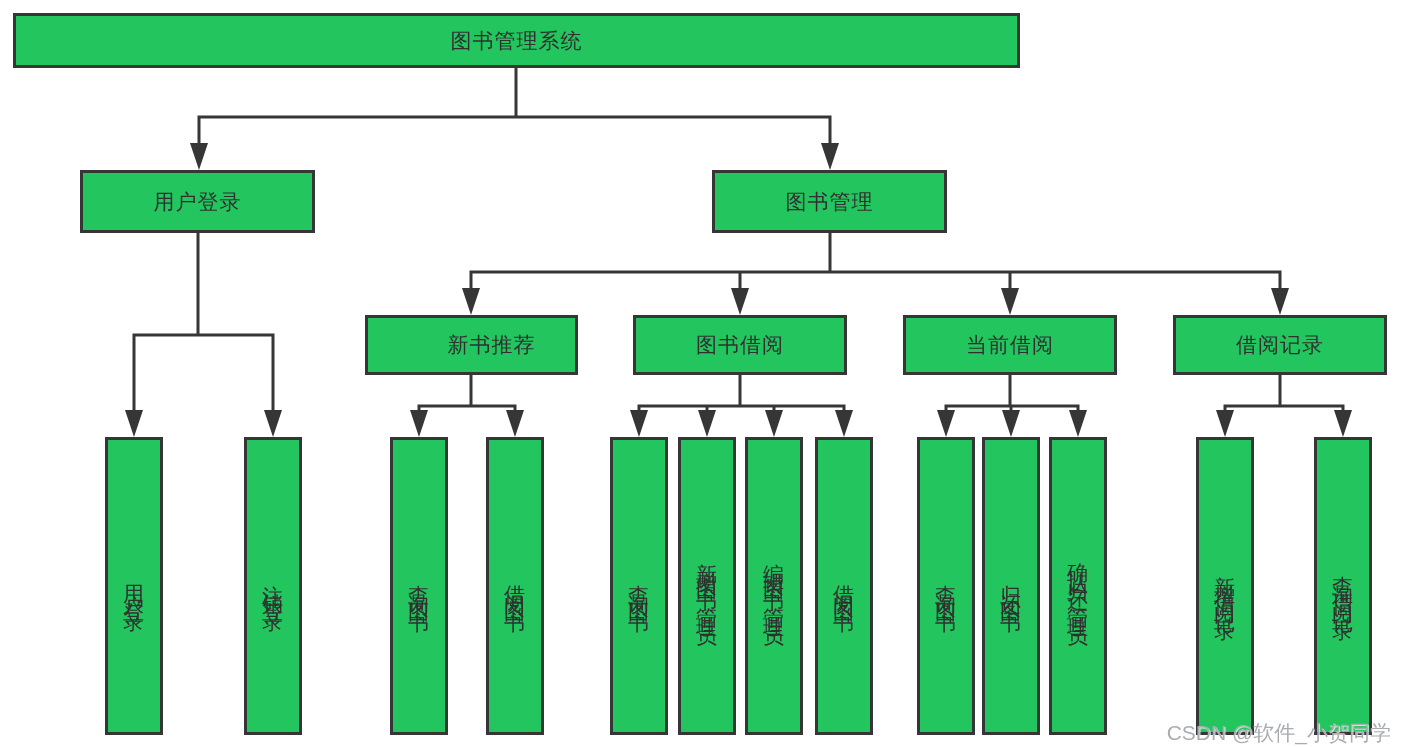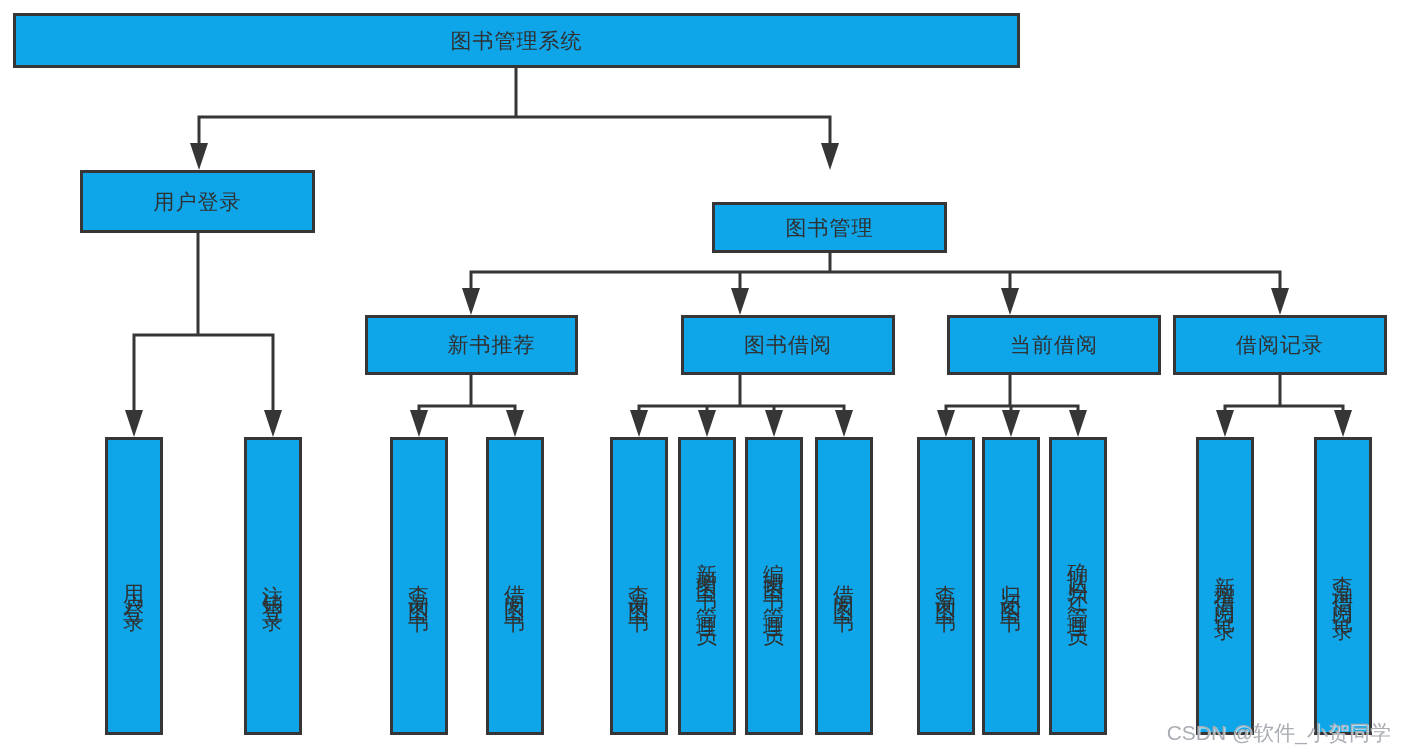--- a/index.html
+++ b/index.html
@@ -19,21 +19,21 @@
     position: absolute;
     left: 0;
     top: 0;
     width: 1405px;
     height: 747px;
   }
   .node {
     position: absolute;
     box-sizing: border-box;
     border: 3px solid #363636;
-    background: #0ea5e9;
+    background: #22c55e;
     display: flex;
     align-items: center;
     justify-content: center;
     color: #303030;
   }
   .node.h .lbl {
     font-size: 21px;
     letter-spacing: 1px;
     white-space: nowrap;
   }
@@ -111,31 +111,31 @@
     </g>
   </svg>
 
   <div class="node h" style="left:13px; top:13px; width:1007px; height:55px;">
     <span class="lbl">图书管理系统</span>
   </div>
 
   <div class="node h" style="left:80px; top:170px; width:235px; height:63px;">
     <span class="lbl">用户登录</span>
   </div>
-  <div class="node h" style="left:712px; top:170px; width:235px; height:51px;margin-top:32px;">
+  <div class="node h" style="left:712px; top:170px; width:235px; height:63px;">
     <span class="lbl">图书管理</span>
   </div>
 
   <div class="node h" style="left:365px; top:315px; width:213px; height:60px;padding-left:40px;">
     <span class="lbl">新书推荐</span>
   </div>
-  <div class="node h" style="left:633px; top:315px; width:214px; height:60px;margin-left:48px;">
+  <div class="node h" style="left:633px; top:315px; width:214px; height:60px;">
     <span class="lbl">图书借阅</span>
   </div>
-  <div class="node h" style="left:903px; top:315px; width:214px; height:60px;margin-left:44px;">
+  <div class="node h" style="left:903px; top:315px; width:214px; height:60px;">
     <span class="lbl">当前借阅</span>
   </div>
   <div class="node h" style="left:1173px; top:315px; width:214px; height:60px;">
     <span class="lbl">借阅记录</span>
   </div>
 
   <div class="node v" style="left:105px; top:437px; width:58px; height:298px;">
     <span class="lbl">用户登录</span>
   </div>
   <div class="node v" style="left:244px; top:437px; width:58px; height:298px;">

